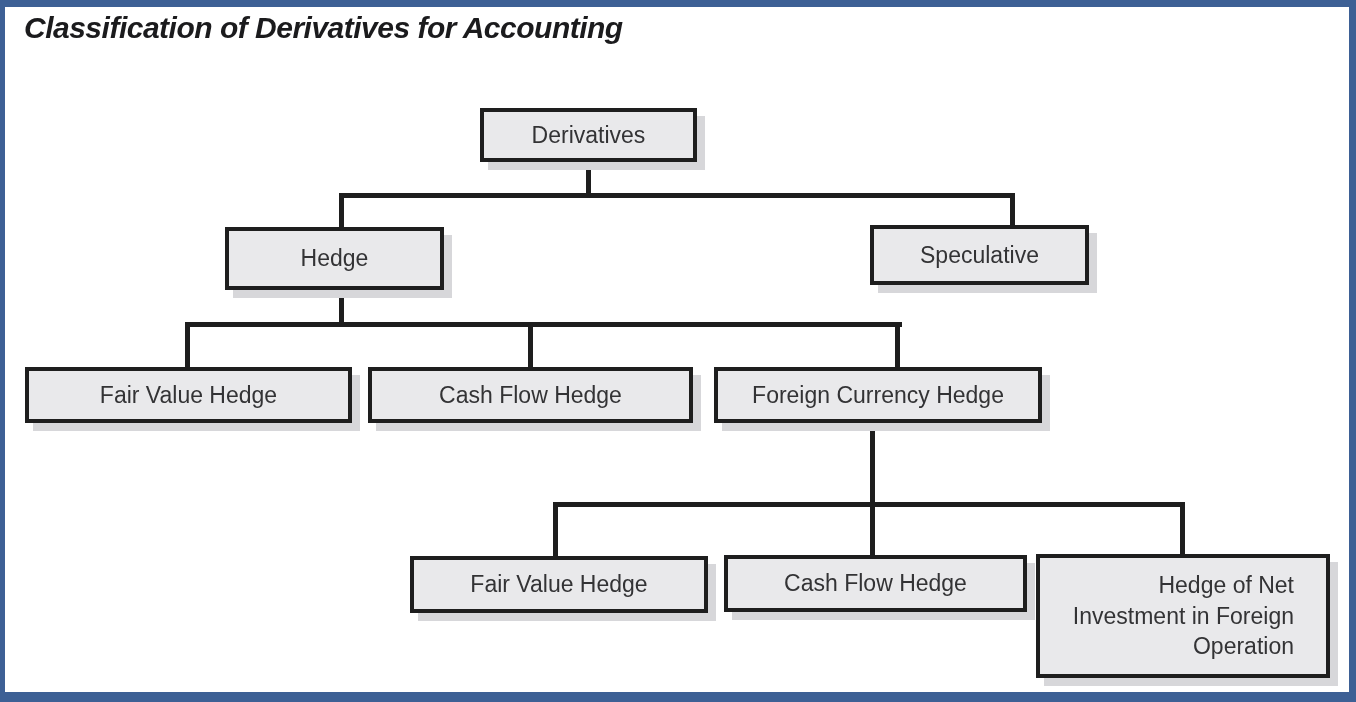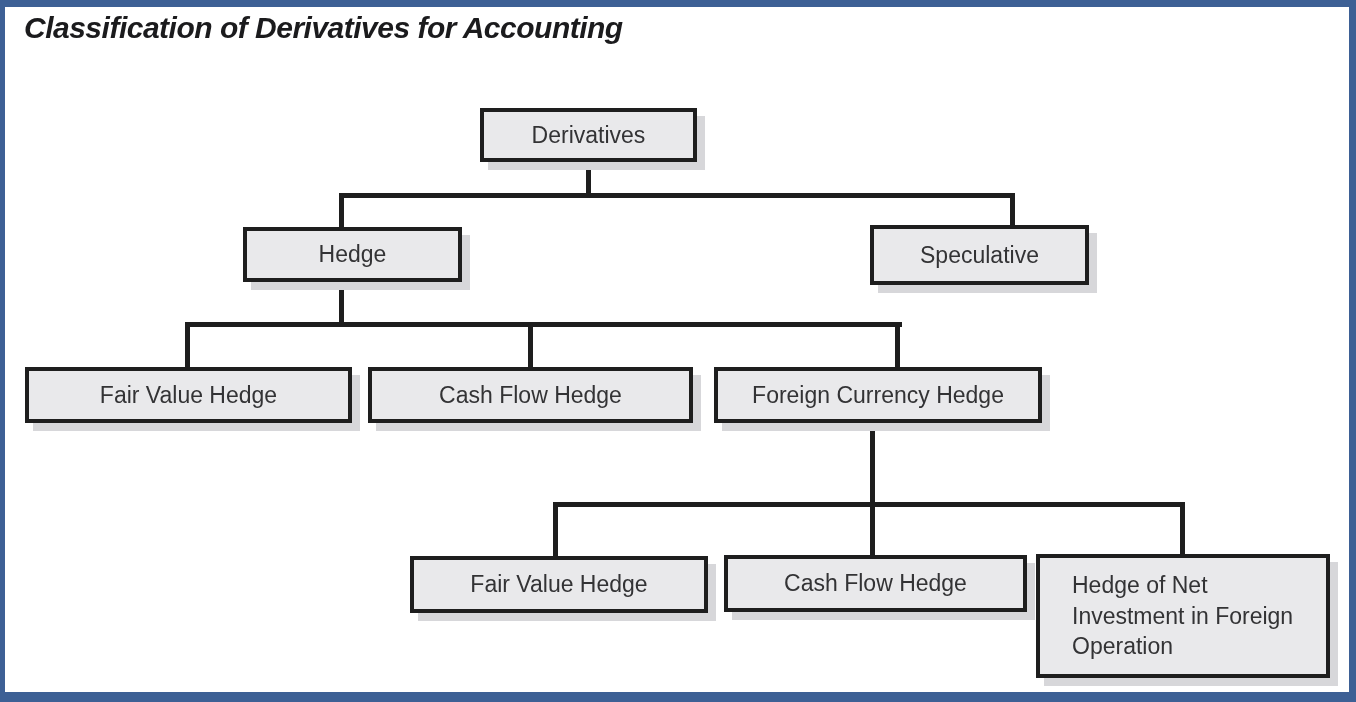--- a/index.html
+++ b/index.html
@@ -23,21 +23,21 @@
     letter-spacing:-0.5px;color:#1b1b1d;white-space:nowrap;
   }
 
   .node{
     position:absolute;
     box-sizing:border-box;
     background:var(--box-fill,#e9e9eb);
     border:4px solid var(--box-border,#1e1e1e);
     box-shadow:8px 8px 0 0 var(--shadow,#d7d7da);
     display:flex;align-items:center;justify-content:center;
-    text-align:left;
+    text-align:right;
     font-size:23px;color:#333335;
     line-height:1.32;
   }
 
   .conn{position:absolute;background:var(--box-border,#1e1e1e);}
 </style>
 </head>
 <body>
 
 <div class="stage">
@@ -55,21 +55,21 @@
   <div class="conn" style="left:895px;top:322px;width:5px;height:47px"></div>
   <div class="conn" style="left:870px;top:421px;width:5px;height:137px"></div>
   <div class="conn" style="left:553px;top:502px;width:632px;height:5px"></div>
   <div class="conn" style="left:553px;top:502px;width:5px;height:56px"></div>
   <div class="conn" style="left:1180px;top:502px;width:5px;height:54px"></div>
 
   <div class="node" style="left:480px;top:108px;width:217px;height:54px">
     <span>Derivatives</span>
   </div>
 
-  <div class="node" style="left:243px;top:227px;width:219px;height:55px">
+  <div class="node" style="left:225px;top:227px;width:219px;height:63px">
     <span>Hedge</span>
   </div>
 
   <div class="node" style="left:870px;top:225px;width:219px;height:60px">
     <span>Speculative</span>
   </div>
 
   <div class="node" style="left:25px;top:367px;width:327px;height:56px">
     <span>Fair Value Hedge</span>
   </div>

